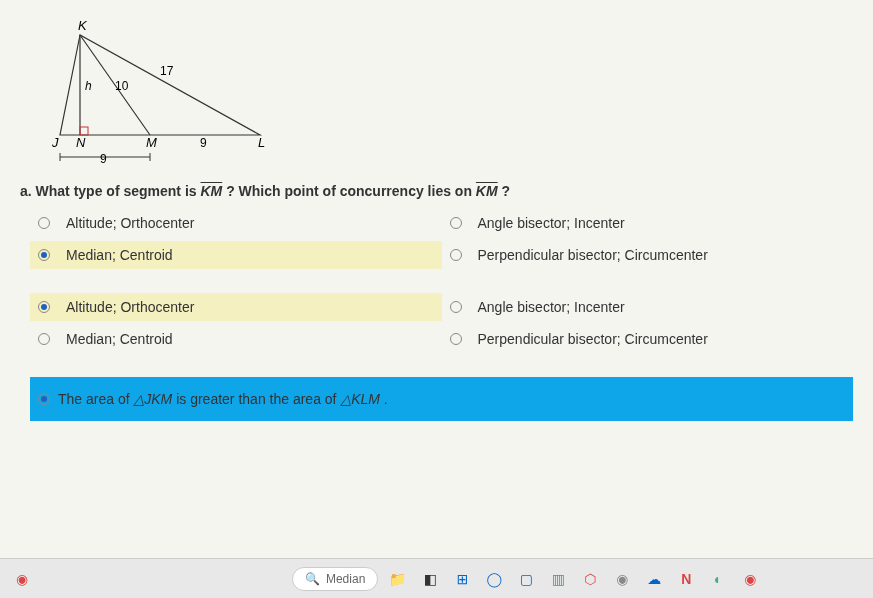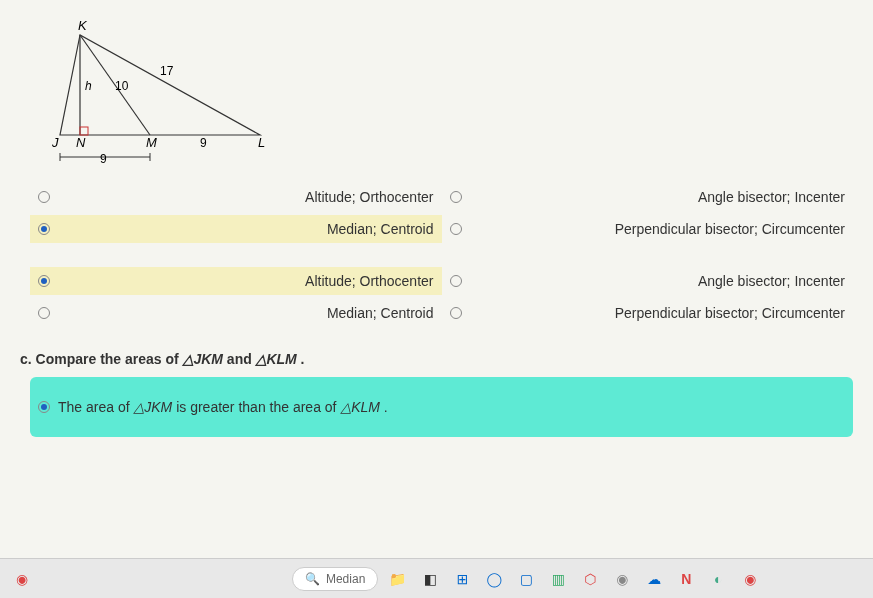--- a/index.html
+++ b/index.html
@@ -28,23 +28,22 @@
       display: flex;
       flex-wrap: wrap;
       font-weight: normal;
       margin-left: 10px;
     }
     .option {
       width: 50%;
       padding: 6px 8px;
       display: flex;
       align-items: center;
-      gap: 0;
+      gap: 16px;
       margin-bottom: 4px;
-      justify-content: space-between;
     }
     .option.selected {
       background: #f5f0c0;
     }
     .radio {
       width: 12px;
       height: 12px;
       border: 1px solid #888;
       border-radius: 50%;
       display: inline-flex;
@@ -87,28 +86,27 @@
     .taskbar-icon {
       width: 24px;
       height: 24px;
       border-radius: 4px;
       display: inline-flex;
       align-items: center;
       justify-content: center;
       font-size: 14px;
     }
     .answer-line {
-      background: #5eead4;
-      padding: 22px 8px;
+      background: #0ea5e9;
+      padding: 14px 8px;
       display: flex;
       align-items: center;
       gap: 8px;
       font-weight: normal;
       margin-left: 10px;
-      border-radius: 6px;
     }
   </style>
 </head>
 <body>
 
 <div class="triangle-area">
   <svg width="260" height="150" viewBox="0 0 260 150">
     <polygon points="60,20 40,120 240,120" fill="none" stroke="#333" stroke-width="1.2"></polygon>
     <line x1="60" y1="20" x2="60" y2="120" stroke="#333" stroke-width="1.2"></line>
     <line x1="60" y1="20" x2="130" y2="120" stroke="#333" stroke-width="1.2"></line>
@@ -123,20 +121,27 @@
     <text x="140" y="60" font-size="12">17</text>
     <text x="180" y="132" font-size="12">9</text>
     <line x1="40" y1="142" x2="130" y2="142" stroke="#333" stroke-width="1"></line>
     <line x1="40" y1="138" x2="40" y2="146" stroke="#333" stroke-width="1"></line>
     <line x1="130" y1="138" x2="130" y2="146" stroke="#333" stroke-width="1"></line>
     <text x="80" y="148" font-size="12">9</text>
   </svg>
 </div>
 
 <div class="question">
+  <div class="question-text">
+    <span>a. What type of segment is </span>
+    <span class="overline">KM</span>
+    <span> ? Which point of concurrency lies on </span>
+    <span class="overline">KM</span>
+    <span> ?</span>
+  </div>
   <div class="options">
     <div class="option">
       <span class="radio"></span>
       <span>Altitude; Orthocenter</span>
     </div>
     <div class="option">
       <span class="radio"></span>
       <span>Angle bisector; Incenter</span>
     </div>
     <div class="option selected">
@@ -165,27 +170,20 @@
       <span>Median; Centroid</span>
     </div>
     <div class="option">
       <span class="radio"></span>
       <span>Perpendicular bisector; Circumcenter</span>
     </div>
   </div>
 </div>
 
 <div class="question">
-  <div class="question-text">
-    <span>c. Compare the areas of </span>
-    <span style="font-style:italic">△JKM</span>
-    <span> and </span>
-    <span style="font-style:italic">△KLM</span>
-    <span> .</span>
-  </div>
   <div class="answer-line">
     <span class="radio filled"></span>
     <span>
       <span>The area of </span>
       <span style="font-style:italic">△JKM</span>
       <span> is greater than the area of </span>
       <span style="font-style:italic">△KLM</span>
       <span> .</span>
     </span>
   </div>

